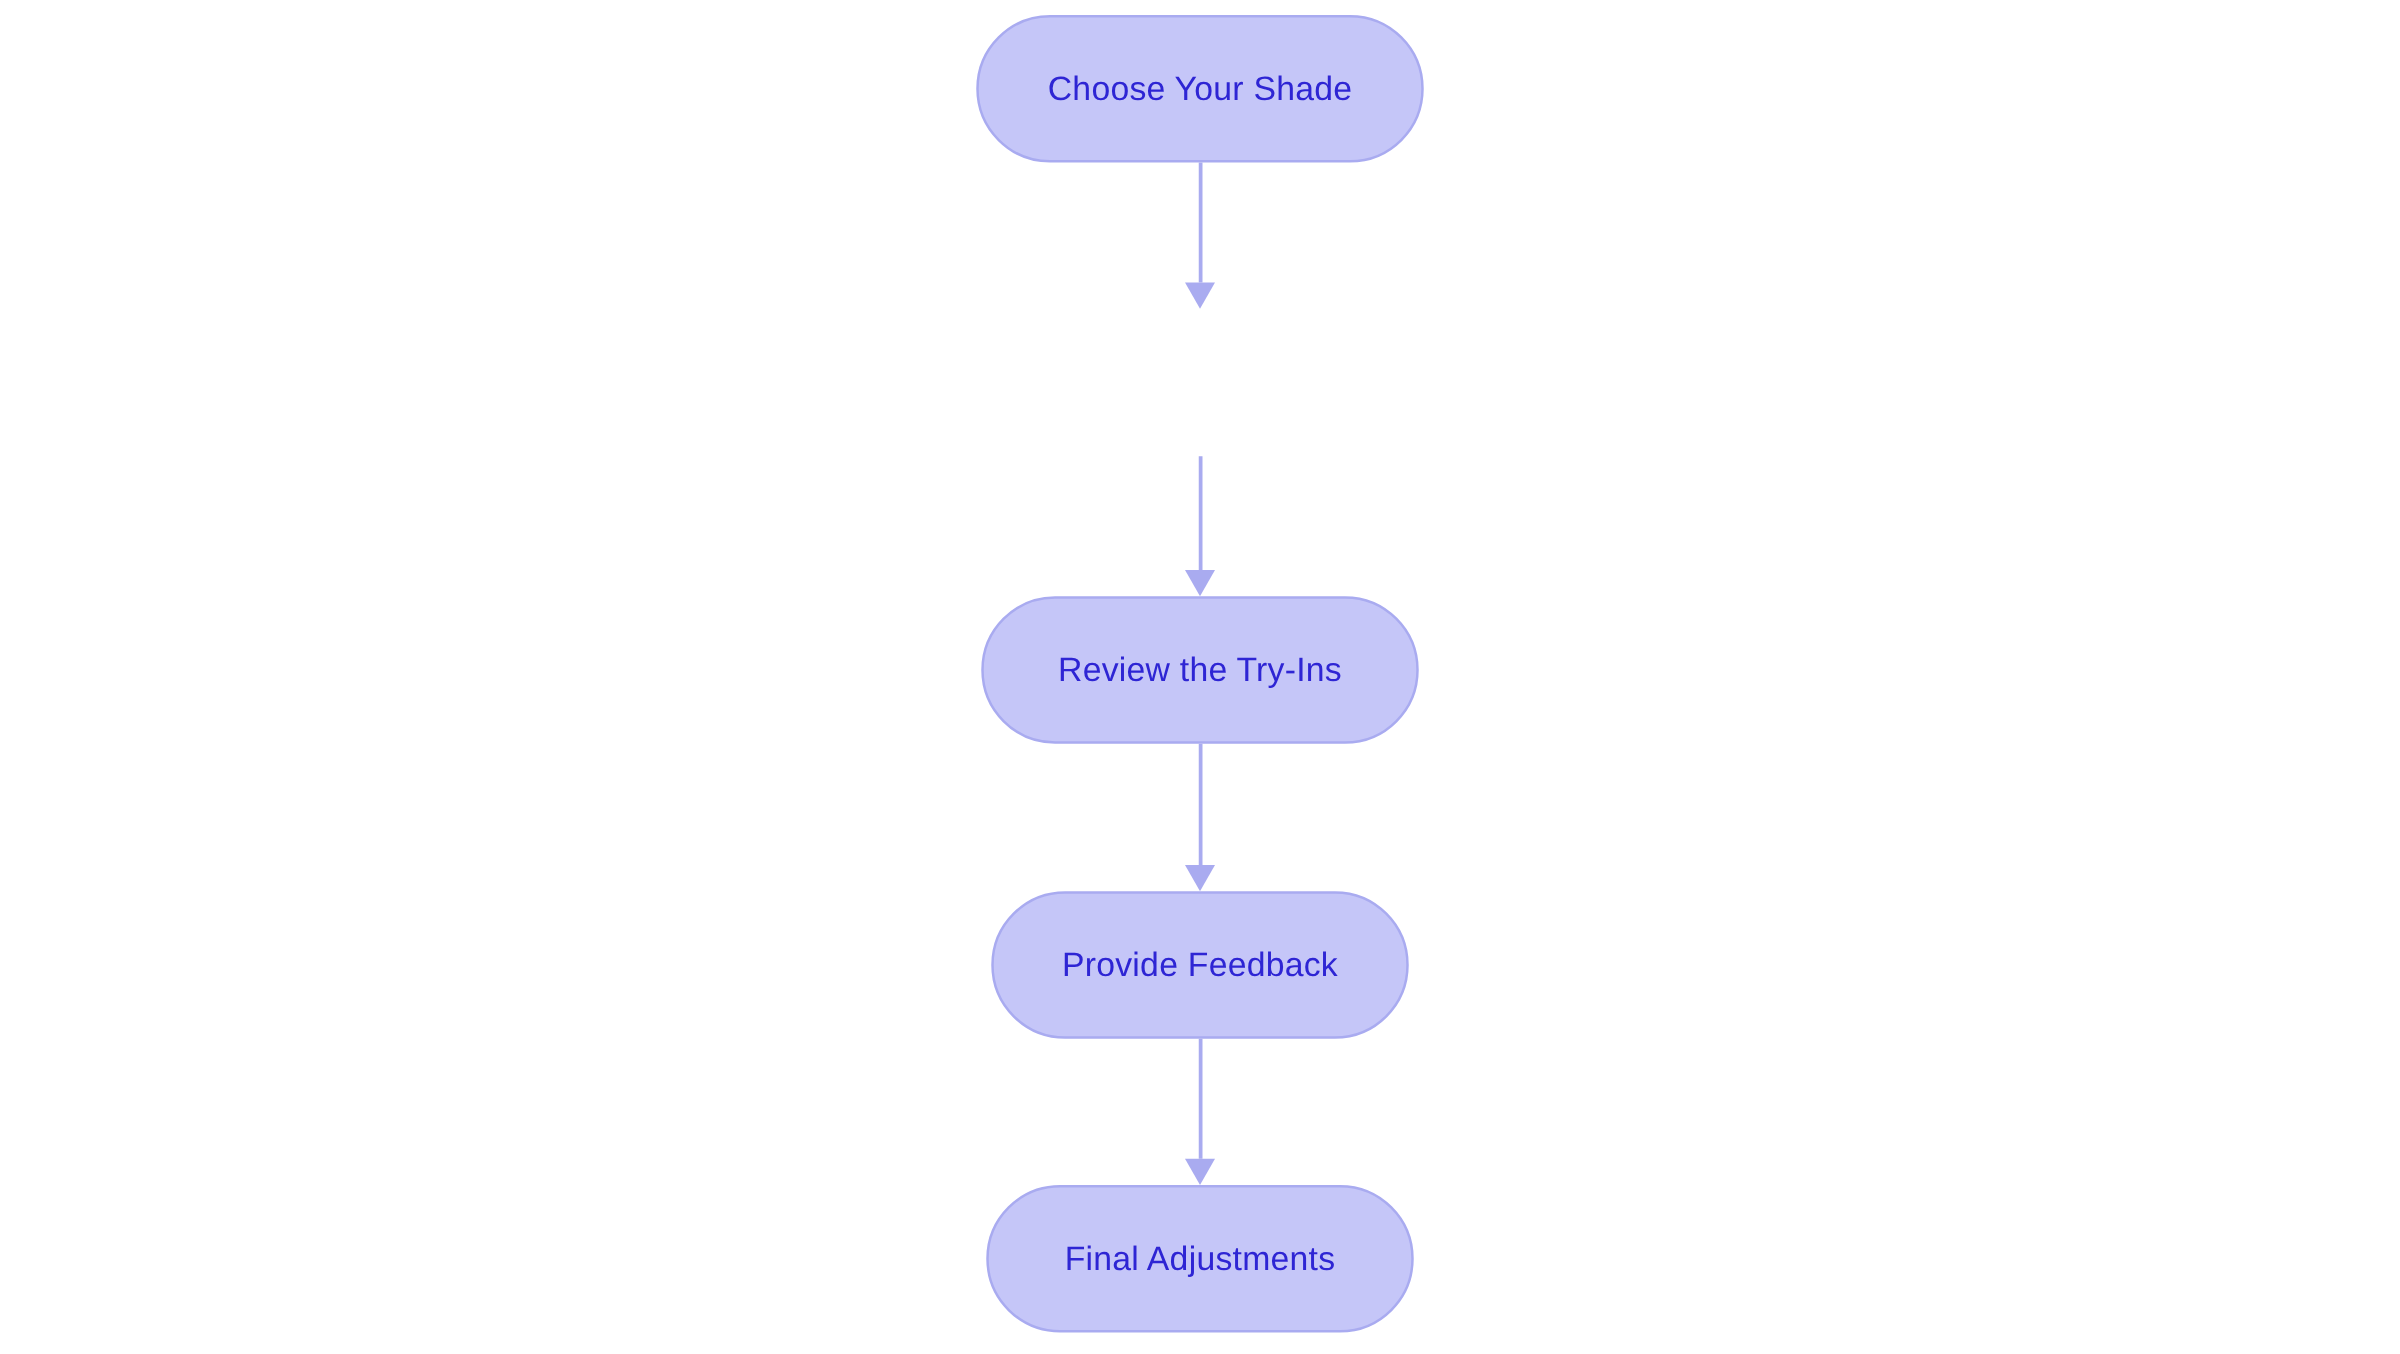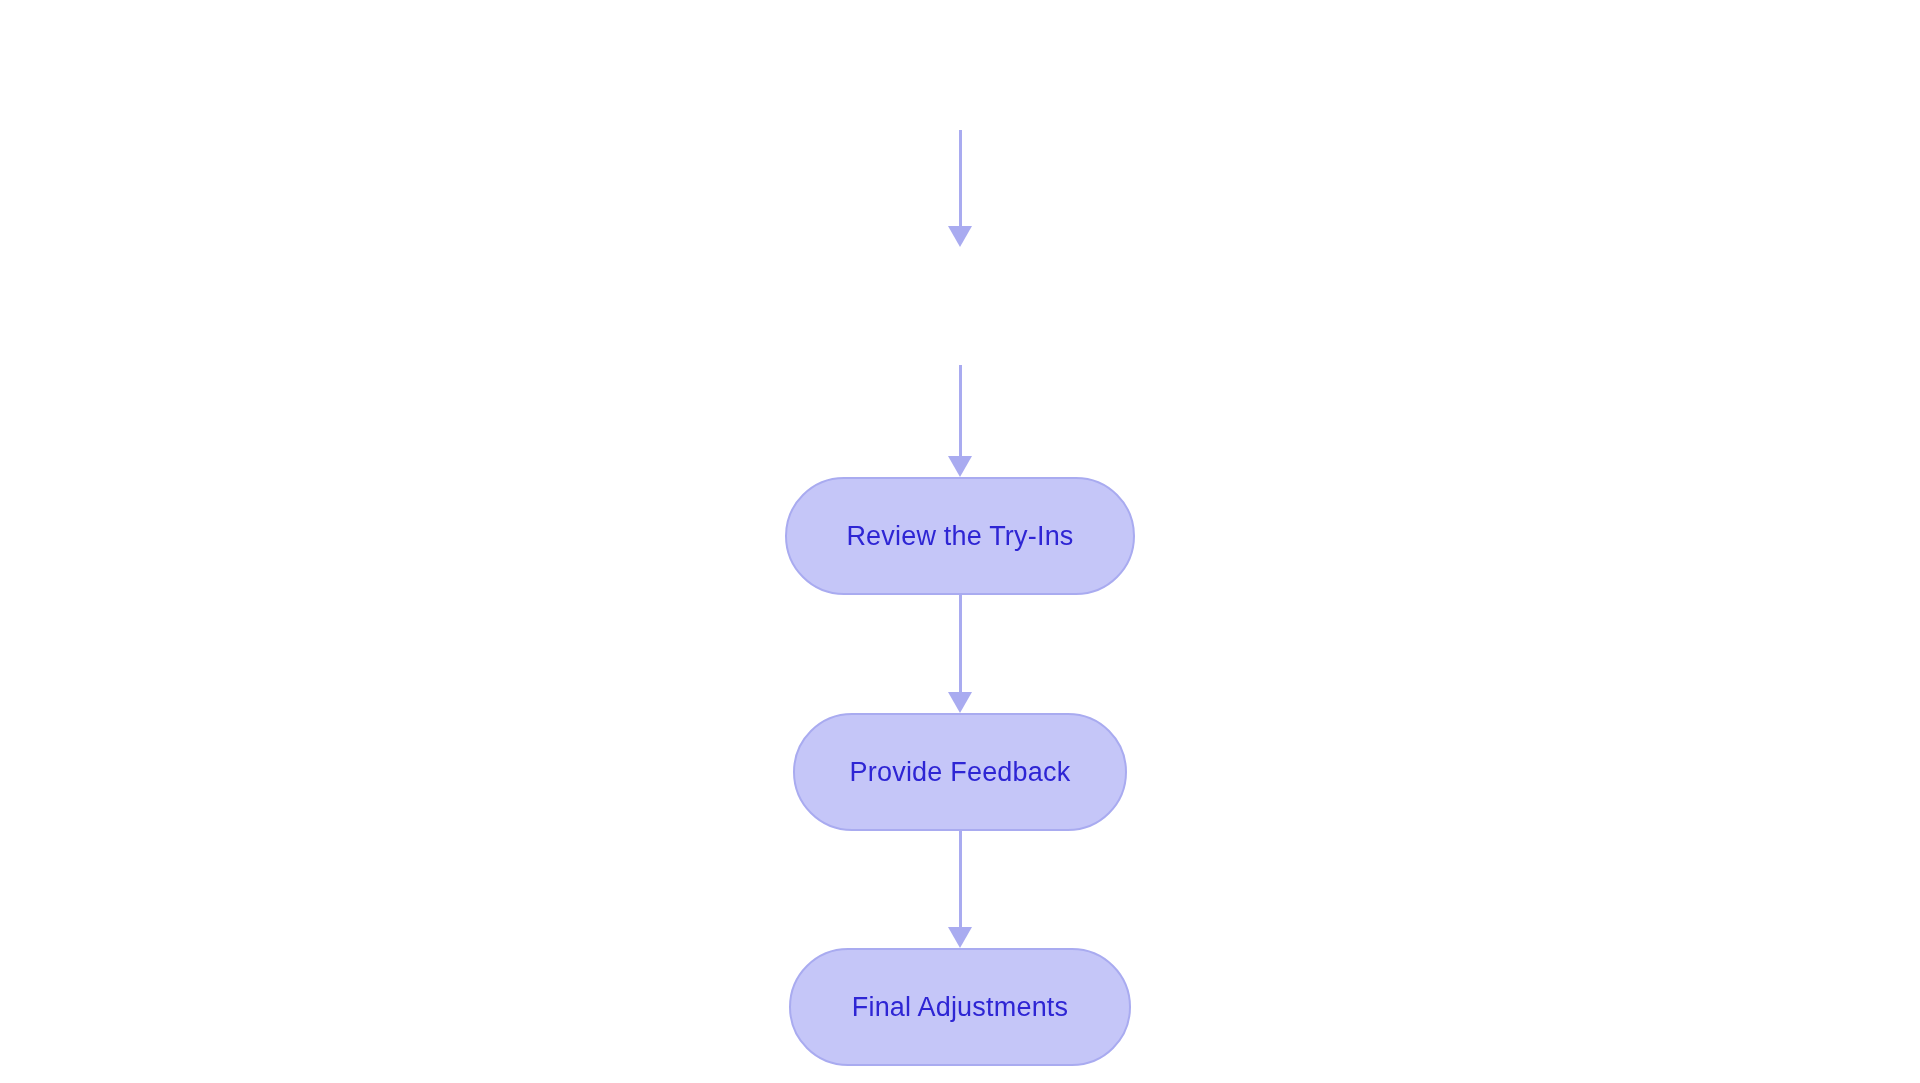--- a/index.html
+++ b/index.html
@@ -89,20 +89,23 @@
   <div class="connector" style="top:595px;height:118px;">
     <div class="connector-line"></div>
     <div class="connector-head"></div>
   </div>
 
   <div class="connector" style="top:831px;height:117px;">
     <div class="connector-line"></div>
     <div class="connector-head"></div>
   </div>
 
+  <div class="node" style="top:12px;width:358px;">
+    <span class="node-label">Choose Your Shade</span>
+  </div>
 
 
   <div class="node" style="top:477px;width:350px;">
     <span class="node-label">Review the Try-Ins</span>
   </div>
 
   <div class="node" style="top:713px;width:334px;">
     <span class="node-label">Provide Feedback</span>
   </div>
 

